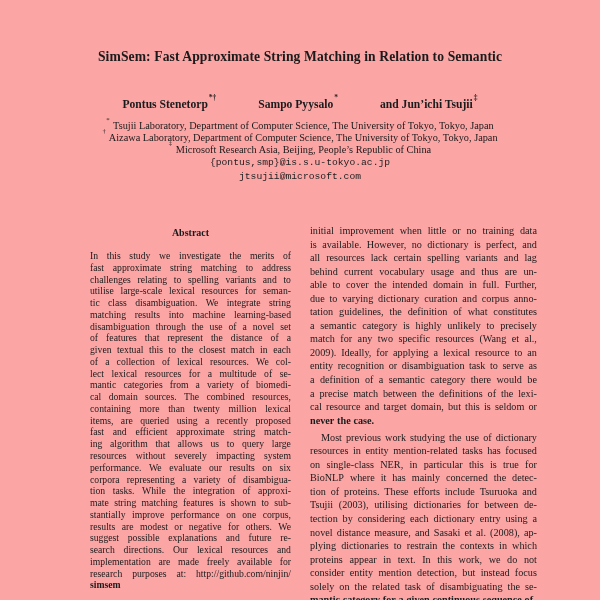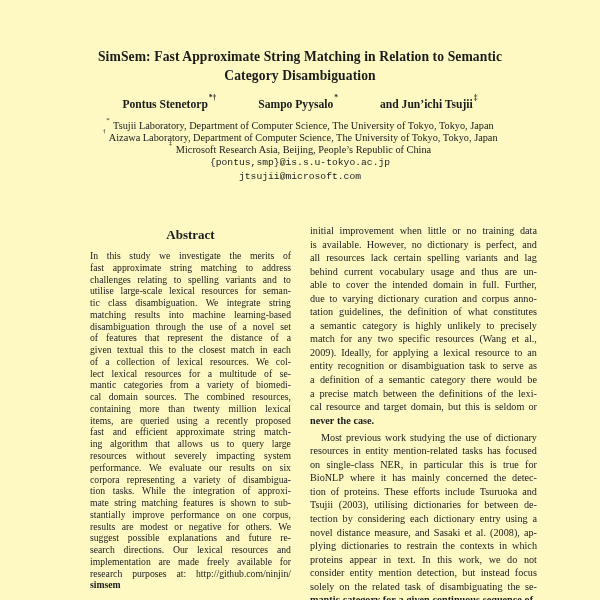--- a/index.html
+++ b/index.html
@@ -4,21 +4,21 @@
 <style>
   html, body { margin: 0; padding: 0; }
   body {
     width: 600px; height: 600px;
     background: #ffffff;
     font-family: "Liberation Serif", serif;
     color: #1b1b1b;
     overflow: hidden;
     position: relative;
   }
-  .page { position: absolute; top: 0; left: 0; width: 600px; height: 600px; background: #fef9c3; }
+  .page { position: absolute; top: 0; left: 0; width: 600px; height: 600px; background: #fca5a5; }
 
   .title {
     position: absolute; top: 48px; left: 0; width: 600px;
     text-align: center; font-weight: bold;
     font-size: 13.6px; line-height: 18.6px;
     letter-spacing: 0.1px;
   }
 
   .authors {
     position: absolute; top: 98px; left: 0; width: 600px;
@@ -36,21 +36,21 @@
   .emails {
     position: absolute; top: 156px; left: 0; width: 600px;
     text-align: center;
     font-family: "Liberation Mono", "DejaVu Sans Mono", monospace;
     font-size: 9.7px; line-height: 13.9px;
     color: #222;
   }
 
   .abs-head {
     position: absolute; top: 227px; left: 88px; width: 205px;
-    text-align: center; font-weight: bold; font-size: 13px;
+    text-align: center; font-weight: bold; font-size: 10px;
   }
 
   .col .para { margin: 2px; }
   .pline { display: flex; justify-content: space-between; overflow: visible; }
   .pline span { white-space: pre; }
   .pline.lastline { justify-content: flex-start; gap: 0.27em; font-weight: bold; }
   .para.indent .pline.firstline { padding-left: 11px; }
 
   .abs-body {
     position: absolute; top: 248px; left: 88px; width: 205px;
@@ -64,21 +64,20 @@
   }
   .right-col .pline { height: 13.56px; }
   .right-col .para + .para { margin-top: 3.5px; }
 </style>
 </head>
 <body>
 
 <div class="page">
   <div class="title">
       <div class="line">SimSem: Fast Approximate String Matching in Relation to Semantic</div>
-      <div class="line">Category Disambiguation</div>
     </div>
   <div class="authors"><span class="author">Pontus Stenetorp<sup>*†</sup></span><span class="author">Sampo Pyysalo<sup>*</sup></span><span class="author">and Jun’ichi Tsujii<sup>‡</sup></span></div>
   <div class="affiliations">
       <div class="line"><sup>*</sup> Tsujii Laboratory, Department of Computer Science, The University of Tokyo, Tokyo, Japan</div>
       <div class="line"><sup>†</sup> Aizawa Laboratory, Department of Computer Science, The University of Tokyo, Tokyo, Japan</div>
       <div class="line"><sup>‡</sup> Microsoft Research Asia, Beijing, People’s Republic of China</div>
     </div>
   <div class="emails">
       <div class="line">{pontus,smp}@is.s.u-tokyo.ac.jp</div>
       <div class="line">jtsujii@microsoft.com</div>

